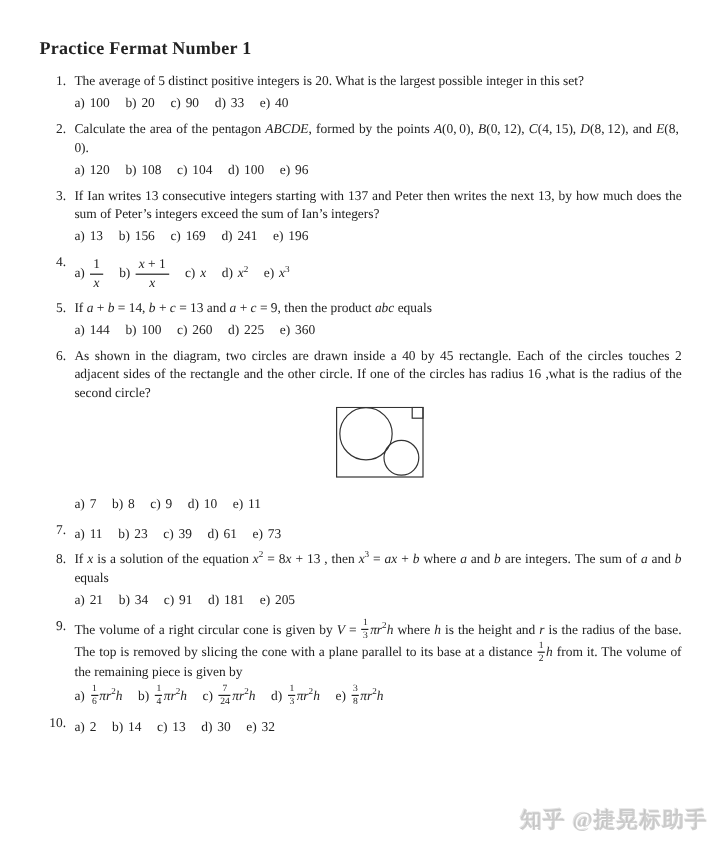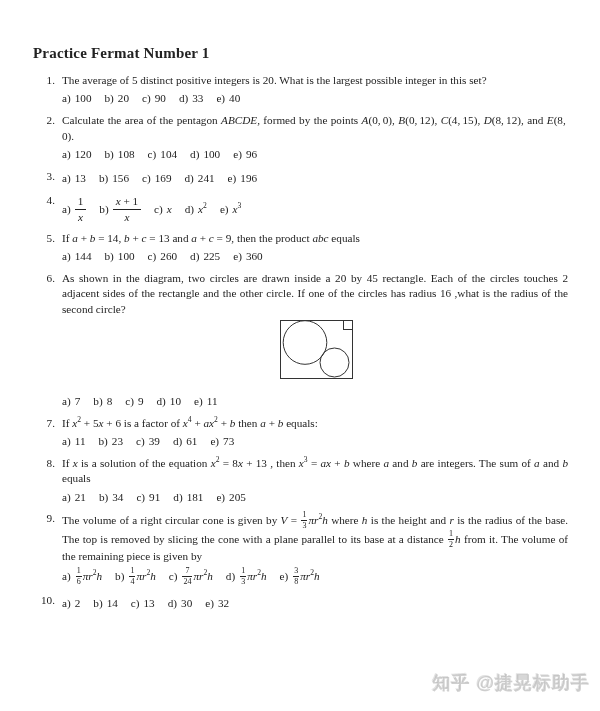--- a/index.html
+++ b/index.html
@@ -1,20 +1,20 @@
 <!DOCTYPE html>
 <html><head>
 <meta charset="utf-8">
 <style>
   html,body{margin:0;padding:0;}
   body{
     width:600px;height:711px;background:#ffffff;position:relative;overflow:hidden;
     font-family:"Liberation Serif","DejaVu Serif",serif;color:#222;
   }
-  .page{padding:45px 32px 0 33px;}
+  .page{padding:33px 32px 0 33px;}
   .title{font-size:15px;font-weight:bold;margin:0 0 11px 0;letter-spacing:0.2px;}
   .question{display:flex;margin-bottom:7px;font-size:11.2px;}
   .qnum{flex:0 0 22px;width:22px;text-align:right;line-height:15.5px;}
   .qbody{flex:1;margin-left:7px;min-width:0;}
   .qtext{text-align:justify;line-height:15.5px;}
   .options{display:flex;align-items:center;gap:13px;margin-top:2px;min-height:15.5px;flex-wrap:nowrap;}
   .option{white-space:nowrap;display:inline-flex;align-items:center;}
   .opt-label{margin-right:4px;}
   sup{font-size:68%;line-height:0;}
   
@@ -23,21 +23,21 @@
   .frac .den{display:block;border-top:1px solid #222;padding:1px 3px 0;}
   
   .sfrac{display:inline-block;text-align:center;line-height:1;font-size:8px;vertical-align:-4px;margin:0 1px 0 1px;}
   .sfrac .num{display:block;padding:0 1px 1px;}
   .sfrac .den{display:block;border-top:1px solid #222;padding:1px 1px 0;}
   .diagram-slot{margin:0;}
   .diagram-slot:empty{display:none;}
   .circles-diagram{display:block;margin:3px 0 13px 218px;}
   .watermark{
     position:absolute;right:10px;bottom:16px;
-    font-family:Liberation Sans, sans-serif;
+    font-family:Liberation Serif, serif;
     font-size:18px;font-weight:bold;letter-spacing:1px;
     color:rgba(175,175,175,0.60);
     text-shadow:1px 1px 0 rgba(255,255,255,0.95), -1px -1px 0 rgba(140,140,140,0.25);
     user-select:none;
   }
 </style>
 </head>
 <body>
 
 <div class="page">
@@ -97,20 +97,21 @@
             <span class="option">
               <span class="opt-label">e)</span>
               <span class="opt-value">96</span>
             </span>
           </div>
     </div>
   </div>
       <div class="question">
     <div class="qnum">3.</div>
     <div class="qbody">
+      <div class="qtext">If Ian writes 13 consecutive integers starting with 137 and Peter then writes the next 13, by how much does the sum of Peter’s integers exceed the sum of Ian’s integers?</div>
 
       <div class="options">
             <span class="option">
               <span class="opt-label">a)</span>
               <span class="opt-value">13</span>
             </span>
             <span class="option">
               <span class="opt-label">b)</span>
               <span class="opt-value">156</span>
             </span>
@@ -182,21 +183,21 @@
             <span class="option">
               <span class="opt-label">e)</span>
               <span class="opt-value">360</span>
             </span>
           </div>
     </div>
   </div>
       <div class="question">
     <div class="qnum">6.</div>
     <div class="qbody">
-      <div class="qtext">As shown in the diagram, two circles are drawn inside a 20 by 45 rectangle.  Each of the circles touches 2 adjacent sides of the rectangle and the other circle.  If one of the circles has radius 16 ,what is the radius of the second circle?</div>
+      <div class="qtext">As shown in the diagram, two circles are drawn inside a 40 by 45 rectangle.  Each of the circles touches 2 adjacent sides of the rectangle and the other circle.  If one of the circles has radius 16 ,what is the radius of the second circle?</div>
       <div class="diagram-slot">
             <svg class="circles-diagram" width="74" height="60" viewBox="0 0 74 60">
     <rect x="0.5" y="0.5" width="72" height="58" fill="none" stroke="#333" stroke-width="1"></rect>
     <rect x="63.5" y="0.5" width="9" height="9" fill="none" stroke="#333" stroke-width="1"></rect>
     <circle cx="25" cy="22.5" r="21.8" fill="none" stroke="#333" stroke-width="1"></circle>
     <circle cx="54.5" cy="42.5" r="14.5" fill="none" stroke="#333" stroke-width="1"></circle>
   </svg>
           </div>
       <div class="options">
             <span class="option">
@@ -218,21 +219,20 @@
             <span class="option">
               <span class="opt-label">e)</span>
               <span class="opt-value">11</span>
             </span>
           </div>
     </div>
   </div>
       <div class="question">
     <div class="qnum">7.</div>
     <div class="qbody">
-      <div class="qtext">If <i>x</i><sup>2</sup> + 5<i>x</i> + 6 is a factor of <i>x</i><sup>4</sup> + <i>ax</i><sup>2</sup> + <i>b</i> then <i>a</i> + <i>b</i> equals:</div>
 
       <div class="options">
             <span class="option">
               <span class="opt-label">a)</span>
               <span class="opt-value">11</span>
             </span>
             <span class="option">
               <span class="opt-label">b)</span>
               <span class="opt-value">23</span>
             </span>

